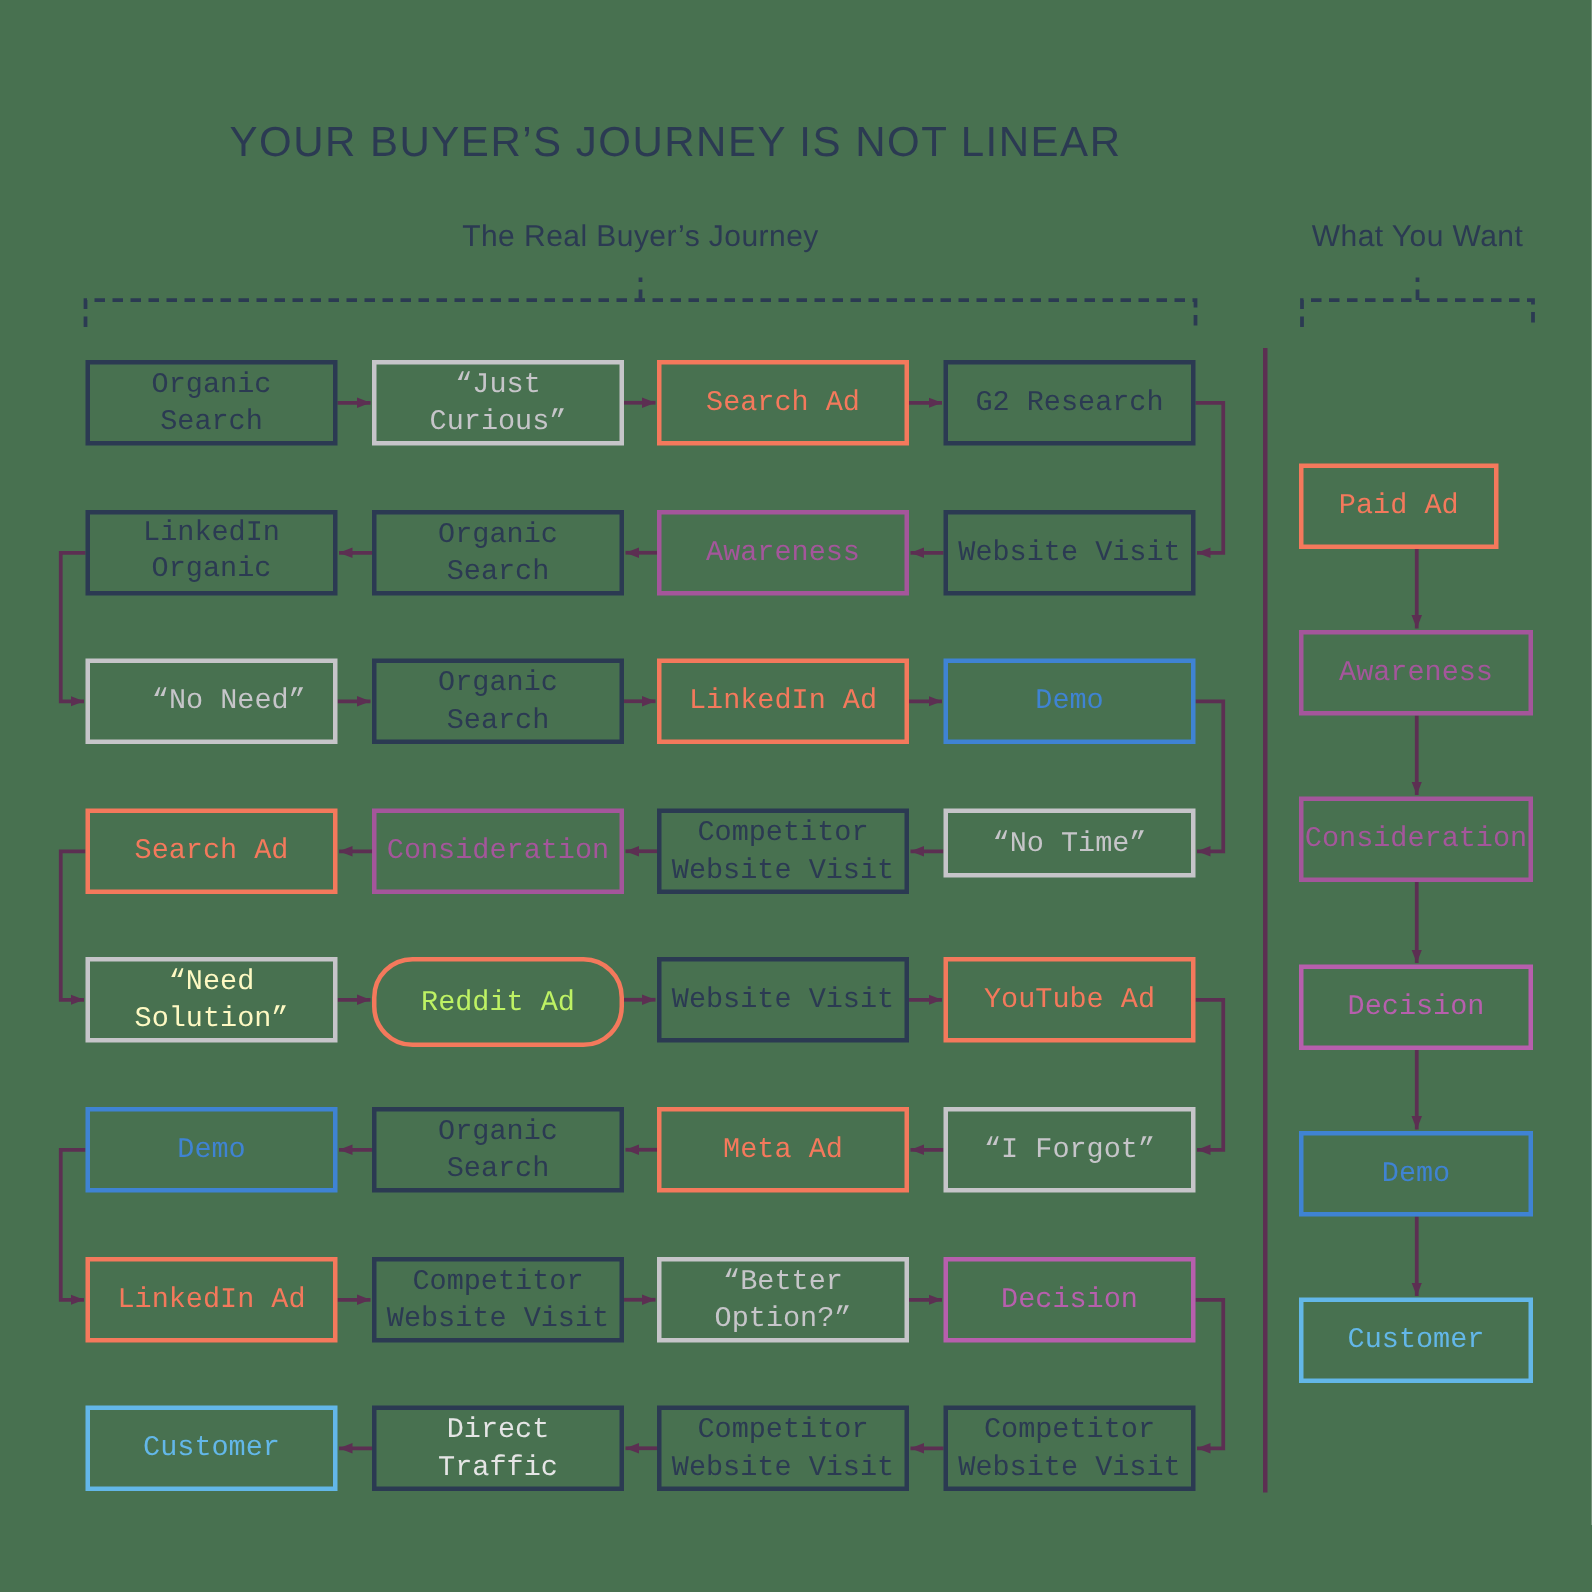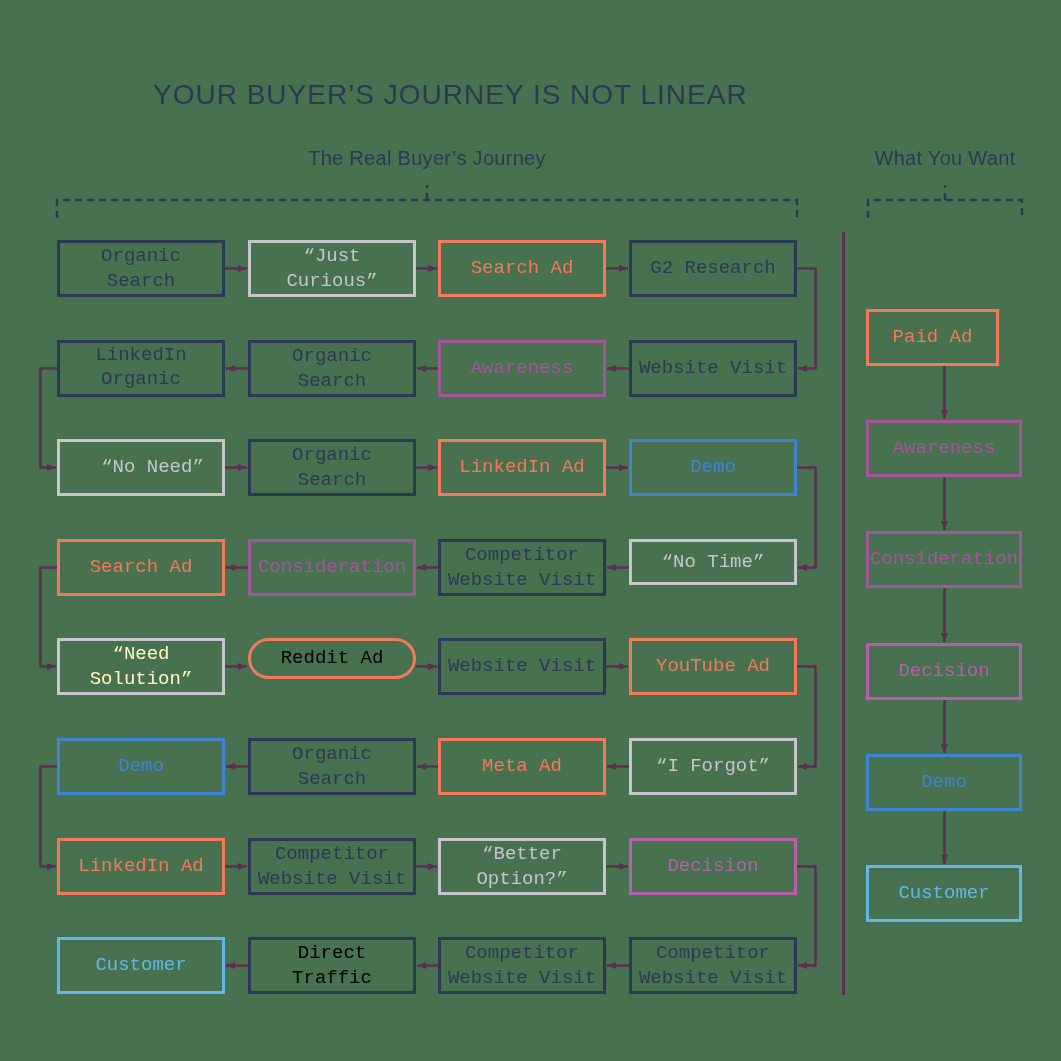--- a/index.html
+++ b/index.html
@@ -88,34 +88,34 @@
       <div class="node" style="left: 57px; top: 439px; width: 168px; height: 57px; border-color: rgb(198, 197, 201); color: rgb(198, 197, 201); padding-left: 29px;"><span>“No Need”</span></div>
       <div class="node" style="left: 248px; top: 439px; width: 168px; height: 57px; border-color: rgb(43, 58, 82); color: rgb(43, 58, 82);"><span>Organic Search</span></div>
       <div class="node" style="left: 438px; top: 439px; width: 168px; height: 57px; border-color: rgb(244, 121, 92); color: rgb(244, 121, 92);"><span>LinkedIn Ad</span></div>
       <div class="node" style="left: 629px; top: 439px; width: 168px; height: 57px; border-color: rgb(63, 131, 211); color: rgb(63, 131, 211);"><span>Demo</span></div>
       <div class="node" style="left: 57px; top: 539px; width: 168px; height: 57px; border-color: rgb(244, 121, 92); color: rgb(244, 121, 92);"><span>Search Ad</span></div>
       <div class="node" style="left: 248px; top: 539px; width: 168px; height: 57px; border-color: rgb(164, 86, 155); color: rgb(164, 86, 155);"><span>Consideration</span></div>
       <div class="node" style="left: 438px; top: 539px; width: 168px; height: 57px; border-color: rgb(43, 58, 82); color: rgb(43, 58, 82);"><span>Competitor
 Website Visit</span></div>
       <div class="node" style="left: 629px; top: 539px; width: 168px; height: 46px; border-color: rgb(198, 197, 201); color: rgb(198, 197, 201);"><span>“No Time”</span></div>
       <div class="node" style="left: 57px; top: 638px; width: 168px; height: 57px; border-color: rgb(198, 197, 201); color: #fef9c3;"><span>“Need Solution”</span></div>
-      <div class="node" style="left: 248px; top: 638px; width: 168px; height: 41px; border-color: rgb(244, 121, 92); color: #000000; border-radius: 27px;"><span>Reddit Ad</span></div>
+      <div class="node" style="left: 248px; top: 638px; width: 168px; height: 60px; border-color: rgb(244, 121, 92); color: #bef264; border-radius: 27px;"><span>Reddit Ad</span></div>
       <div class="node" style="left: 438px; top: 638px; width: 168px; height: 57px; border-color: rgb(43, 58, 82); color: rgb(43, 58, 82);"><span>Website Visit</span></div>
       <div class="node" style="left: 629px; top: 638px; width: 168px; height: 57px; border-color: rgb(244, 121, 92); color: rgb(244, 121, 92);"><span>YouTube Ad</span></div>
       <div class="node" style="left: 57px; top: 738px; width: 168px; height: 57px; border-color: rgb(63, 131, 211); color: rgb(63, 131, 211);"><span>Demo</span></div>
       <div class="node" style="left: 248px; top: 738px; width: 168px; height: 57px; border-color: rgb(43, 58, 82); color: rgb(43, 58, 82);"><span>Organic Search</span></div>
       <div class="node" style="left: 438px; top: 738px; width: 168px; height: 57px; border-color: rgb(244, 121, 92); color: rgb(244, 121, 92);"><span>Meta Ad</span></div>
       <div class="node" style="left: 629px; top: 738px; width: 168px; height: 57px; border-color: rgb(198, 197, 201); color: rgb(198, 197, 201);"><span>“I Forgot”</span></div>
       <div class="node" style="left: 57px; top: 838px; width: 168px; height: 57px; border-color: rgb(244, 121, 92); color: rgb(244, 121, 92);"><span>LinkedIn Ad</span></div>
       <div class="node" style="left: 248px; top: 838px; width: 168px; height: 57px; border-color: rgb(43, 58, 82); color: rgb(43, 58, 82);"><span>Competitor
 Website Visit</span></div>
       <div class="node" style="left: 438px; top: 838px; width: 168px; height: 57px; border-color: rgb(198, 197, 201); color: rgb(198, 197, 201);"><span>“Better Option?”</span></div>
       <div class="node" style="left: 629px; top: 838px; width: 168px; height: 57px; border-color: rgb(183, 95, 173); color: rgb(183, 95, 173);"><span>Decision</span></div>
       <div class="node" style="left: 57px; top: 937px; width: 168px; height: 57px; border-color: rgb(99, 183, 232); color: rgb(99, 183, 232);"><span>Customer</span></div>
-      <div class="node" style="left: 248px; top: 937px; width: 168px; height: 57px; border-color: rgb(43, 58, 82); color: #000000;"><span>Direct Traffic</span></div>
+      <div class="node" style="left: 248px; top: 937px; width: 168px; height: 57px; border-color: rgb(43, 58, 82); color: #e5e5e5;"><span>Direct Traffic</span></div>
       <div class="node" style="left: 438px; top: 937px; width: 168px; height: 57px; border-color: rgb(43, 58, 82); color: rgb(43, 58, 82);"><span>Competitor
 Website Visit</span></div>
       <div class="node" style="left: 629px; top: 937px; width: 168px; height: 57px; border-color: rgb(43, 58, 82); color: rgb(43, 58, 82);"><span>Competitor
 Website Visit</span></div>
     </div>
   <div id="want-nodes">
       <div class="node" style="left: 866px; top: 309px; width: 133px; height: 57px; border-color: rgb(244, 121, 92); color: rgb(244, 121, 92); text-align: right;"><span>Paid Ad</span></div>
       <div class="node" style="left: 866px; top: 420px; width: 156px; height: 57px; border-color: rgb(164, 86, 155); color: rgb(164, 86, 155);"><span>Awareness</span></div>
       <div class="node" style="left: 866px; top: 531px; width: 156px; height: 57px; border-color: rgb(164, 86, 155); color: rgb(164, 86, 155);"><span>Consideration</span></div>
       <div class="node" style="left: 866px; top: 643px; width: 156px; height: 57px; border-color: rgb(183, 95, 173); color: rgb(183, 95, 173);"><span>Decision</span></div>

